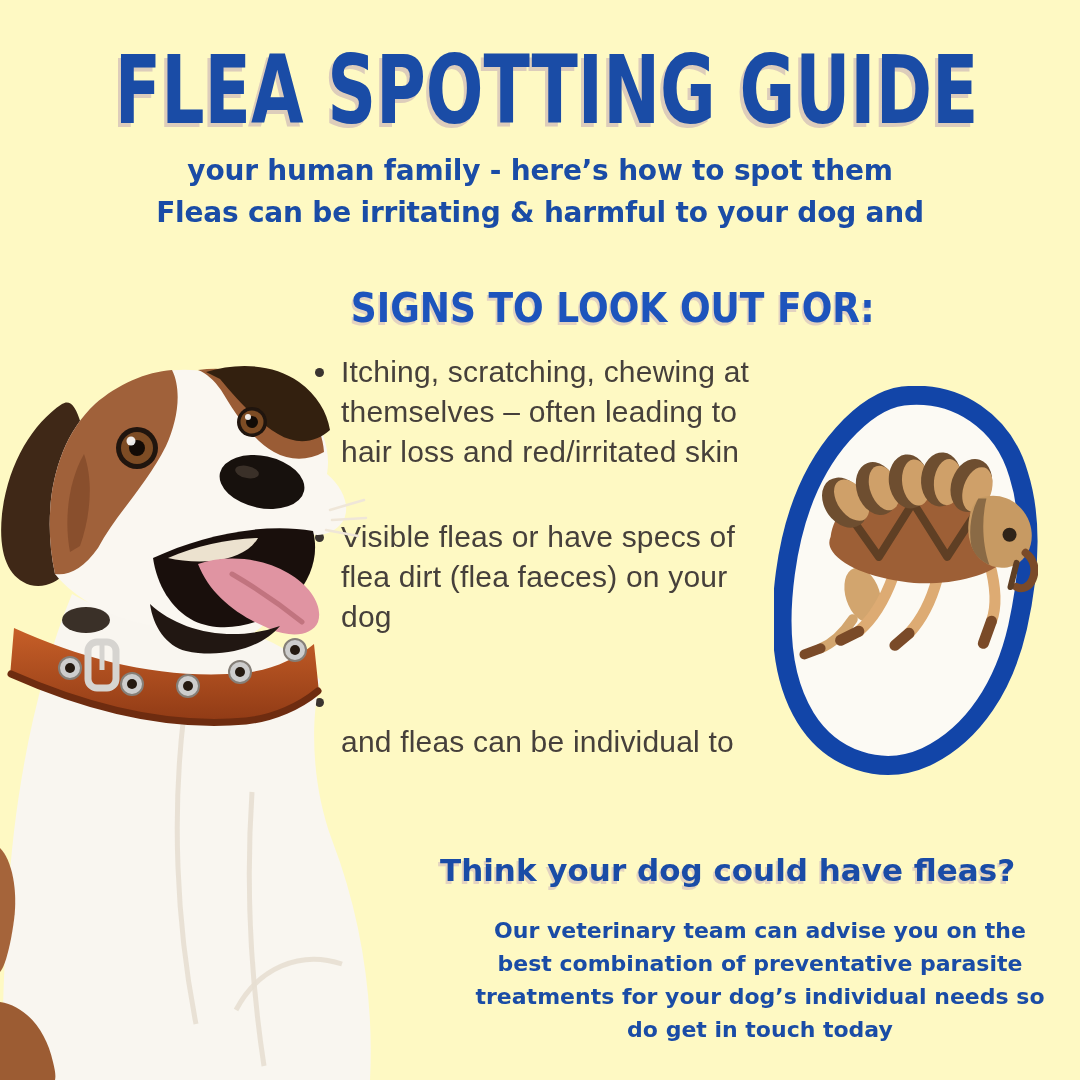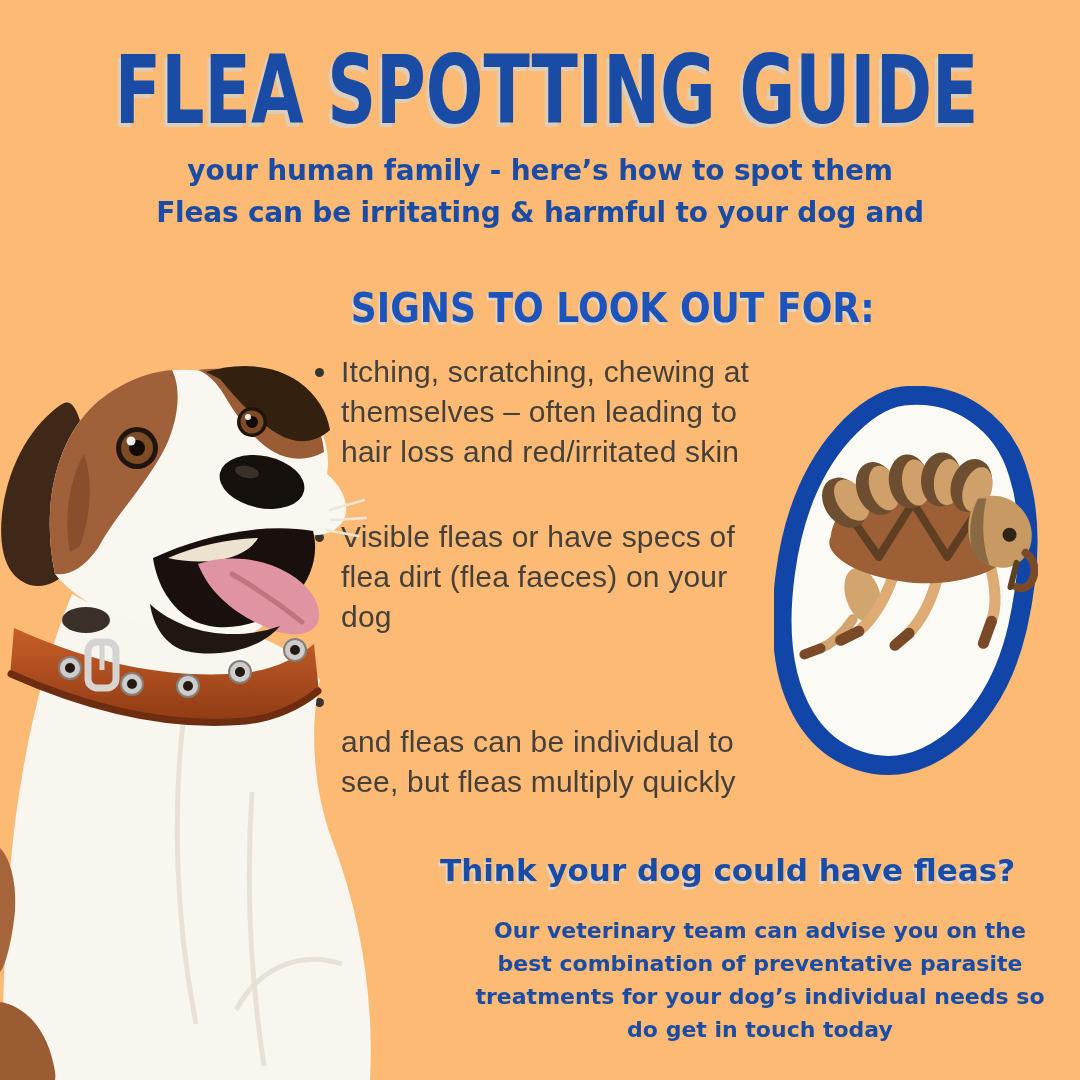--- a/index.html
+++ b/index.html
@@ -1,18 +1,18 @@
 <!DOCTYPE html>
 <html><head>
 <meta charset="utf-8">
 <style>
   html,body{margin:0;padding:0;}
   .poster{
     position:relative; width:1080px; height:1080px; overflow:hidden;
-    background:#fdba74;
+    background:#fef9c3;
     font-family:"DejaVu Sans","Liberation Sans",sans-serif;
   }
   
   .title-wrap{position:absolute; top:46px; left:0; width:1080px; text-align:center;}
   .title{
     display:inline-block; white-space:nowrap;
     font-size:86px; font-weight:bold; color:#1a4ca6; line-height:1;
     transform:scale(0.79,1.10); transform-origin:50% 40%;
     text-shadow:-4px 4px 0 #ddcdbb;
     letter-spacing:0px;
@@ -92,21 +92,20 @@
         <span class="bl">Visible fleas or have specs of</span><br>
         <span class="bl">flea dirt (flea faeces) on your</span><br>
         <span class="bl">dog</span>
       </span>
     </li>
     <li>
       <span class="bullet-dot"></span>
       <span class="bullet-text">
         <br>
         <span class="bl">and fleas can be individual to</span><br>
-        <span class="bl">see, but fleas multiply quickly</span>
       </span>
     </li>
   </ul>
 
   <svg class="flea-badge" viewBox="0 0 262 390" aria-hidden="true">
     <path d="M128,10 C182,4 228,36 243,88 C257,132 254,186 242,240 C229,297 199,346 151,369 C107,389 57,372 31,330 C7,291 4,238 11,186 C18,134 36,84 68,48 C86,28 105,13 128,10 Z" fill="#fcfaf4" stroke="#1245a8" stroke-width="19"></path>
     <g>
 
       <ellipse cx="88" cy="208" rx="17" ry="28" transform="rotate(-18 88 208)" fill="#d2a56e"></ellipse>
       <path d="M78,232 C68,247 58,256 46,261" stroke="#d2a56e" stroke-width="10" fill="none" stroke-linecap="round"></path>

